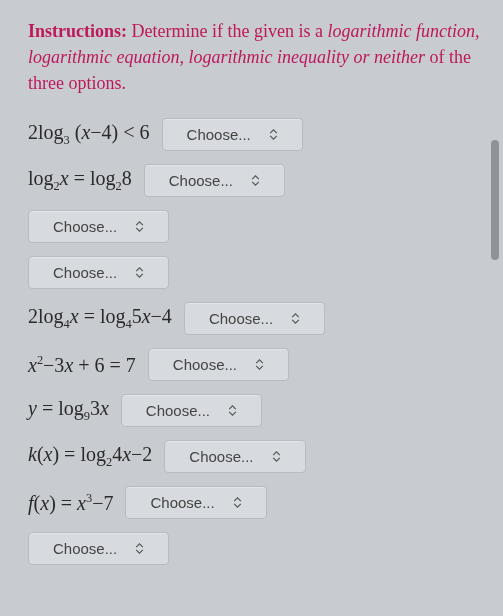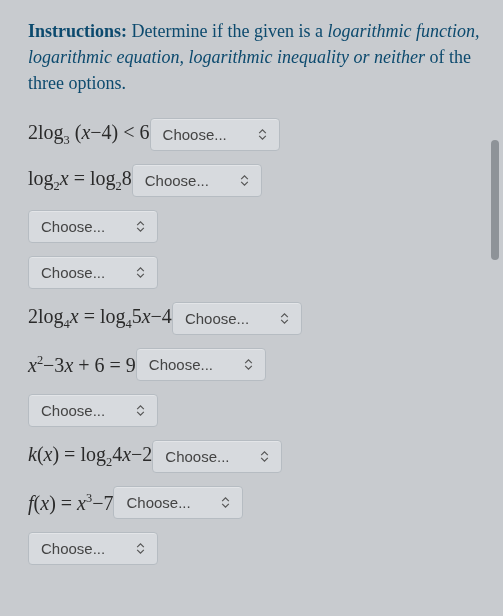--- a/index.html
+++ b/index.html
@@ -17,48 +17,49 @@
       right: 4px;
       top: 140px;
       width: 8px;
       height: 120px;
       background: #8e9398;
       border-radius: 4px;
     }
     .instructions {
       font-size: 18px;
       line-height: 1.45;
-      color: #0c4a6e;
+      color: #be185d;
       margin-bottom: 22px;
     }
     .instructions b { font-weight: bold; }
     .instructions i { font-style: italic; }
     .row {
       display: flex;
       align-items: center;
       margin-bottom: 13px;
+      gap: 12px;
     }
     .expr {
       font-family: 'Times New Roman', Georgia, serif;
       font-size: 20px;
       color: #2a2a2a;
       white-space: nowrap;
       font-style: italic;
     }
     .expr .rm { font-style: normal; }
     .sub { font-size: 0.62em; vertical-align: sub; font-style: normal; }
     .sup { font-size: 0.62em; vertical-align: super; font-style: normal; }
     .select {
       display: inline-flex;
       align-items: center;
       justify-content: space-between;
       border: 1px solid #b6bcc2;
       background: #d7dade;
       border-radius: 4px;
-      padding: 7px 12px;
+      padding: 7px 24px;
       font-family: -apple-system, Arial, sans-serif;
       font-size: 15px;
       color: #444;
       cursor: pointer;
       min-width: 130px;
       gap: 18px;
       box-shadow: inset 0 1px 0 rgba(255,255,255,0.3);
     }
     .select .chev {
       display: inline-flex;
@@ -139,34 +140,35 @@
     <svg viewBox="0 0 10 6">
             <path d="M1 5 L5 1 L9 5" fill="none" stroke="#555" stroke-width="1.4"></path>
           </svg>
     <svg viewBox="0 0 10 6">
             <path d="M1 1 L5 5 L9 1" fill="none" stroke="#555" stroke-width="1.4"></path>
           </svg>
   </span>
       </div>
     </div>
     <div class="row">
-      <div class="expr">x<span class="sup">2</span><span class="rm">−3</span>x <span class="rm">+ 6 = 9</span></div>
-      <div class="select">
-        <span>Choose...</span>
-  <span class="chev">
-    <svg viewBox="0 0 10 6">
-            <path d="M1 5 L5 1 L9 5" fill="none" stroke="#555" stroke-width="1.4"></path>
-          </svg>
-    <svg viewBox="0 0 10 6">
-            <path d="M1 1 L5 5 L9 1" fill="none" stroke="#555" stroke-width="1.4"></path>
-          </svg>
-  </span>
-      </div>
-    </div>
-    <div class="row">
+      <div class="expr">x<span class="sup">2</span><span class="rm">−3</span>x <span class="rm">+ 6 = 7</span></div>
+      <div class="select">
+        <span>Choose...</span>
+  <span class="chev">
+    <svg viewBox="0 0 10 6">
+            <path d="M1 5 L5 1 L9 5" fill="none" stroke="#555" stroke-width="1.4"></path>
+          </svg>
+    <svg viewBox="0 0 10 6">
+            <path d="M1 1 L5 5 L9 1" fill="none" stroke="#555" stroke-width="1.4"></path>
+          </svg>
+  </span>
+      </div>
+    </div>
+    <div class="row">
+      <div class="expr">y <span class="rm">= log</span><span class="sub">9</span><span class="rm">3</span>x</div>
       <div class="select">
         <span>Choose...</span>
   <span class="chev">
     <svg viewBox="0 0 10 6">
             <path d="M1 5 L5 1 L9 5" fill="none" stroke="#555" stroke-width="1.4"></path>
           </svg>
     <svg viewBox="0 0 10 6">
             <path d="M1 1 L5 5 L9 1" fill="none" stroke="#555" stroke-width="1.4"></path>
           </svg>
   </span>

